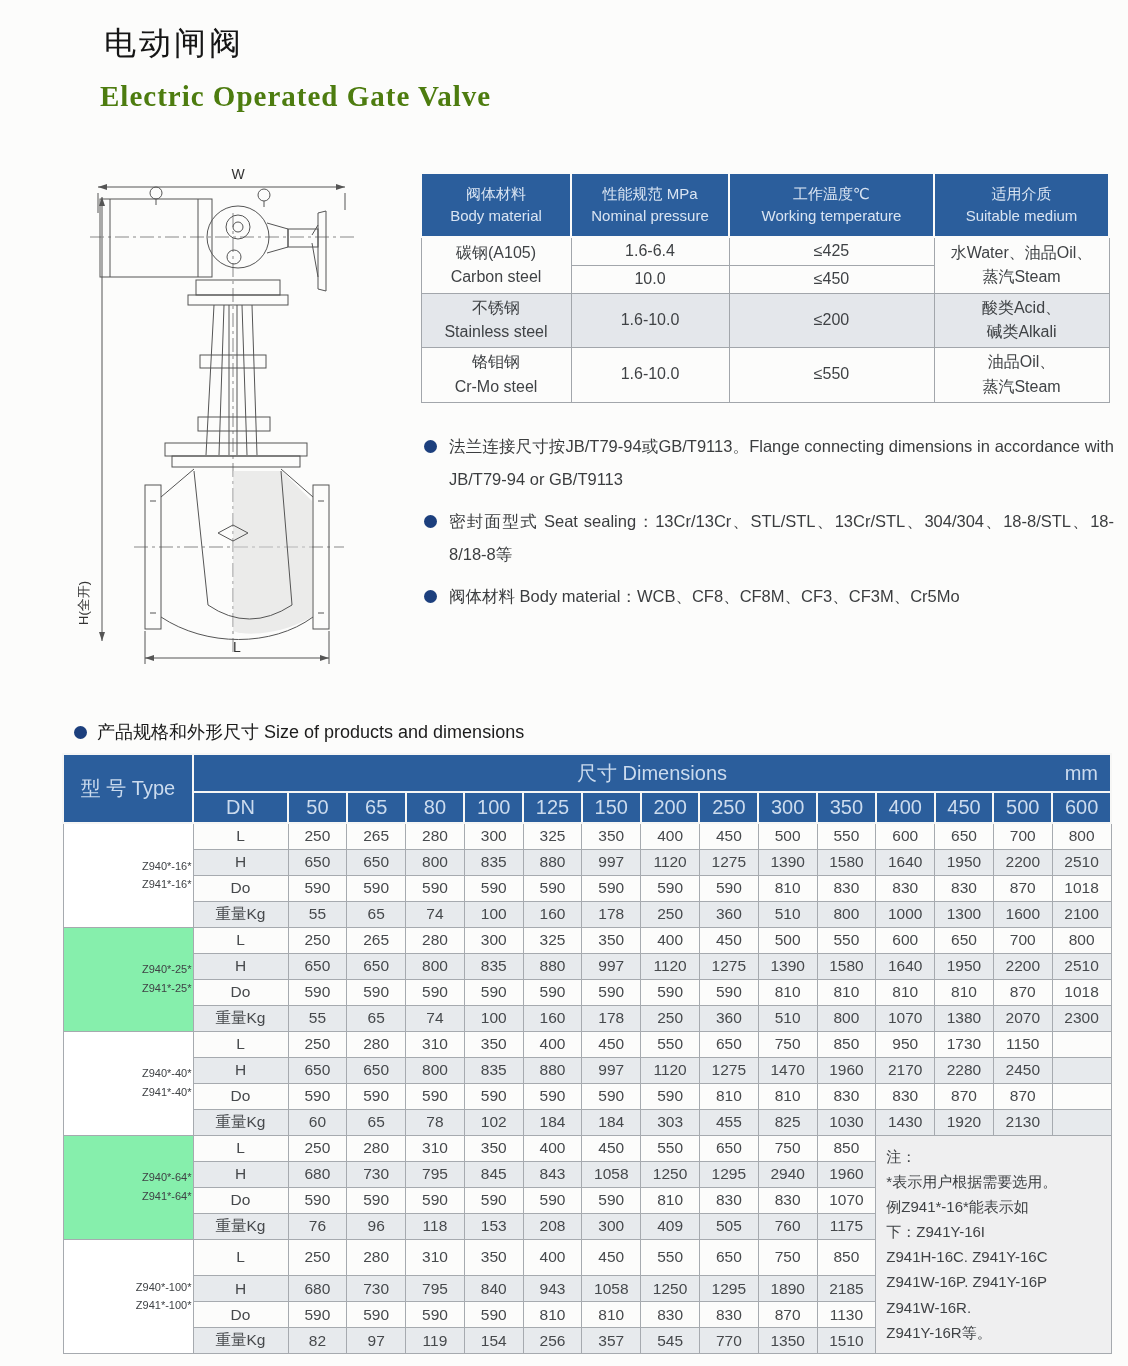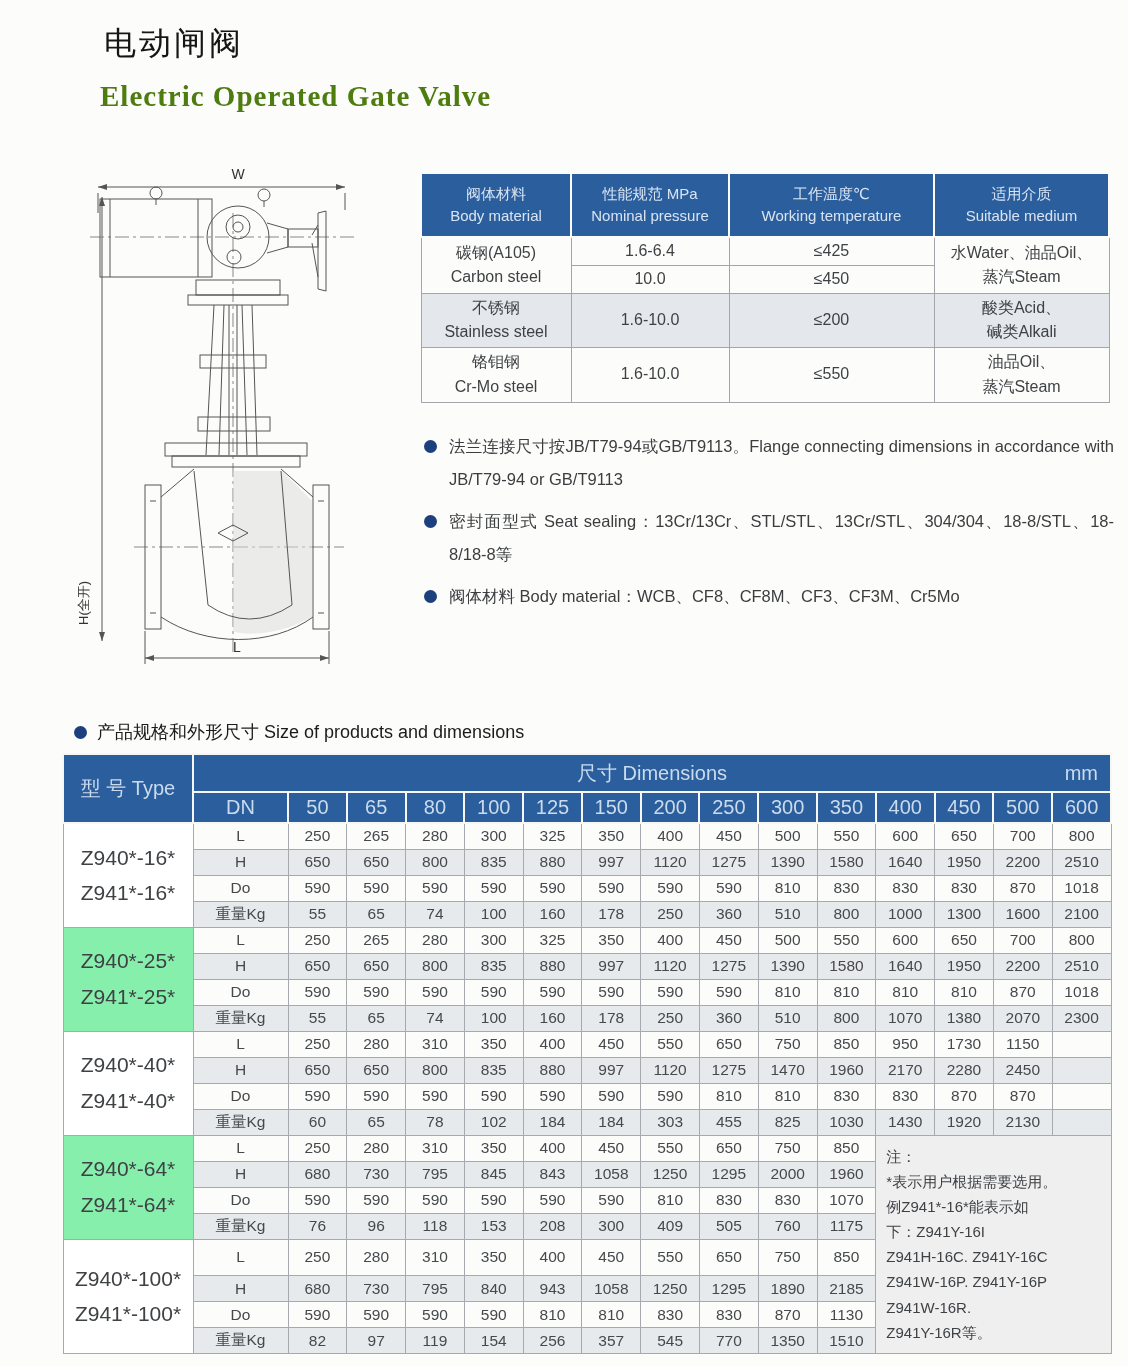--- a/index.html
+++ b/index.html
@@ -73,21 +73,21 @@
   .dim-table thead tr.r1 th { height:38px; }
   .dim-table thead tr.r2 th { height:31px; }
   th.dim-span { position:relative; text-align:center; }
   th.dim-span .dim-unit { position:absolute; right:12px; top:50%; transform:translateY(-50%); }
   .dim-table tbody td {
     border:1px solid #a6aaaf; height:26px; text-align:center;
     font-size:15.5px; color:#46494c; padding:0 1px;
   }
   .dim-table tbody tr.stripe td { background:#e7eaed; }
   .dim-table tbody tr.group-start td { border-top:1.5px solid #7c8187; }
-  .dim-table td.type-cell { background:#ffffff; font-size:21px; color:#3f4245; }
+  .dim-table td.type-cell { background:#ffffff; font-size:11px; color:#3f4245;text-align:right; }
   .dim-table td.type-cell.alt { background:#86efac; }
   .dim-table td.type-cell div { line-height:1.7; }
   .dim-table td.note-cell {
     background:#efeff0; text-align:left; vertical-align:top;
     padding:8px 10px; font-size:15px; line-height:1.68; color:#3f4245;
   }
 </style>
 </head>
 <body>
 
@@ -565,21 +565,21 @@
         <tr class="stripe">
           <td>H</td>
           <td>680</td>
           <td>730</td>
           <td>795</td>
           <td>845</td>
           <td>843</td>
           <td>1058</td>
           <td>1250</td>
           <td>1295</td>
-          <td>2000</td>
+          <td>2940</td>
           <td>1960</td>
         </tr>
         <tr>
           <td>Do</td>
           <td>590</td>
           <td>590</td>
           <td>590</td>
           <td>590</td>
           <td>590</td>
           <td>590</td>

